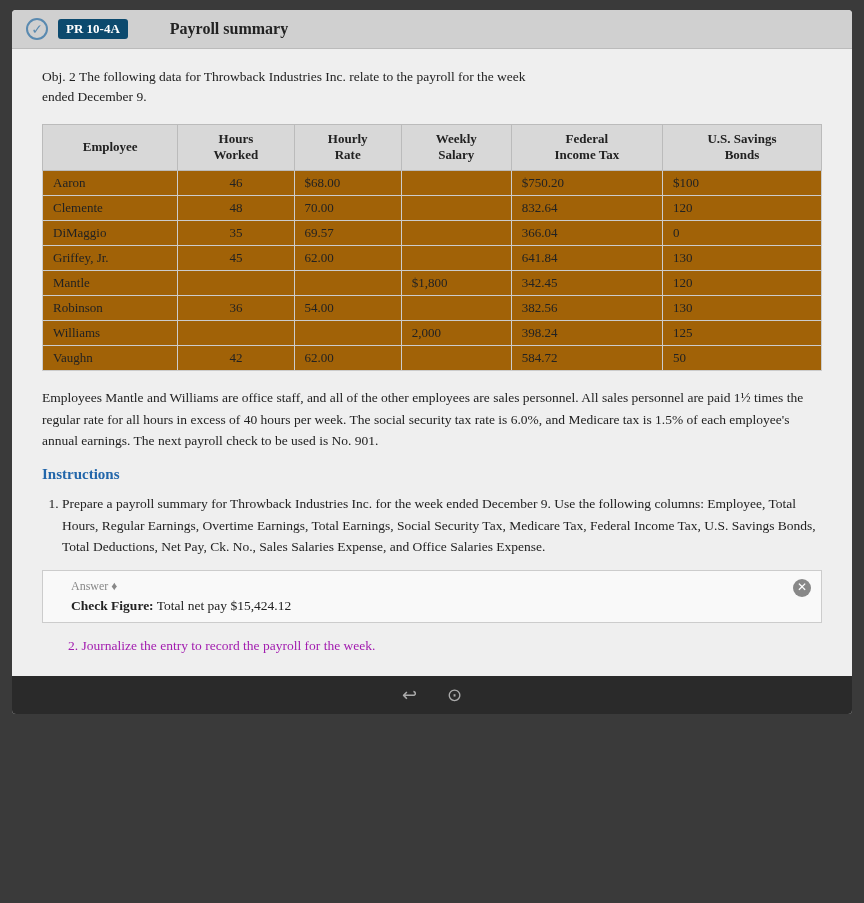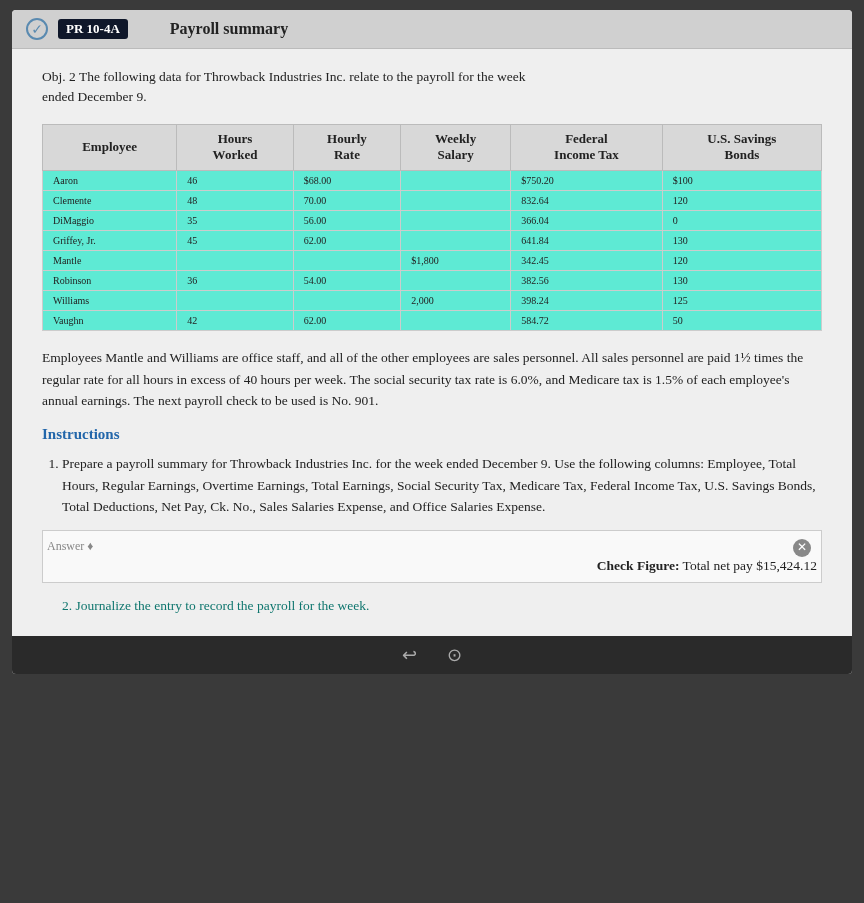--- a/index.html
+++ b/index.html
@@ -32,21 +32,21 @@
       border-radius: 50%;
       border: 2px solid #5a8ab0;
       display: flex;
       align-items: center;
       justify-content: center;
       color: #5a8ab0;
       font-size: 14px;
       flex-shrink: 0;
     }
     .pr-badge {
-      background: #0f172a;
+      background: #0c4a6e;
       color: white;
       font-size: 13px;
       font-weight: bold;
       padding: 2px 8px;
       border-radius: 3px;
     }
     .header-title {
       font-size: 16px;
       font-weight: bold;
       color: #222;
@@ -75,30 +75,31 @@
       text-align: center;
       font-weight: bold;
       font-size: 13px;
       color: #222;
       line-height: 1.3;
     }
     .data-table td {
       border: 1px solid #ccc;
       padding: 4px 10px;
       color: #222;
-      font-size: 10px;
-      background: #5eead4;
+      font-size: 13px;
+      background: #a16207;
     }
     .data-table td.employee-name {
       text-align: left;
     }
     .data-table td.number {
       text-align: left;
     }
     .data-table td.center {
+      text-align: center;
     }
     .body-text {
       font-size: 13.5px;
       color: #222;
       line-height: 1.6;
       margin-bottom: 14px;
     }
     .instructions-heading {
       color: #2266aa;
       font-weight: bold;
@@ -111,21 +112,21 @@
       line-height: 1.6;
       margin-left: 20px;
       margin-bottom: 10px;
     }
     .instructions-list li {
       margin-bottom: 8px;
     }
     .answer-box {
       border: 1px solid #ccc;
       background: #f9f9f9;
-      padding: 8px 4px;
+      padding: 8px 28px;
       margin: 12px 0;
       position: relative;
       font-size: 13.5px;
     }
     .answer-label {
       color: #888;
       font-size: 12px;
       margin-bottom: 4px;
     }
     .answer-close {
@@ -140,30 +141,29 @@
       font-size: 12px;
       display: flex;
       align-items: center;
       justify-content: center;
       cursor: pointer;
     }
     .check-figure {
       font-size: 13.5px;
       color: #222;
       font-weight: normal;
-      text-align: right;
     }
     .check-figure strong {
       font-weight: bold;
     }
     .item2-text {
       font-size: 13.5px;
-      color: #0f766e;
+      color: #a21caf;
       line-height: 1.6;
-      margin-left: 20px;
+      margin-left: 26px;
     }
     .bottom-bar {
       background: #2a2a2a;
       padding: 8px 0;
       display: flex;
       justify-content: center;
       align-items: center;
       gap: 30px;
     }
     .bottom-icon {
@@ -232,21 +232,21 @@
             <td class="employee-name">Clemente</td>
             <td class="center">48</td>
             <td class="number">70.00</td>
             <td class="number"></td>
             <td class="number">832.64</td>
             <td class="number">120</td>
           </tr>
           <tr>
             <td class="employee-name">DiMaggio</td>
             <td class="center">35</td>
-            <td class="number">56.00</td>
+            <td class="number">69.57</td>
             <td class="number"></td>
             <td class="number">366.04</td>
             <td class="number">0</td>
           </tr>
           <tr>
             <td class="employee-name">Griffey, Jr.</td>
             <td class="center">45</td>
             <td class="number">62.00</td>
             <td class="number"></td>
             <td class="number">641.84</td>

